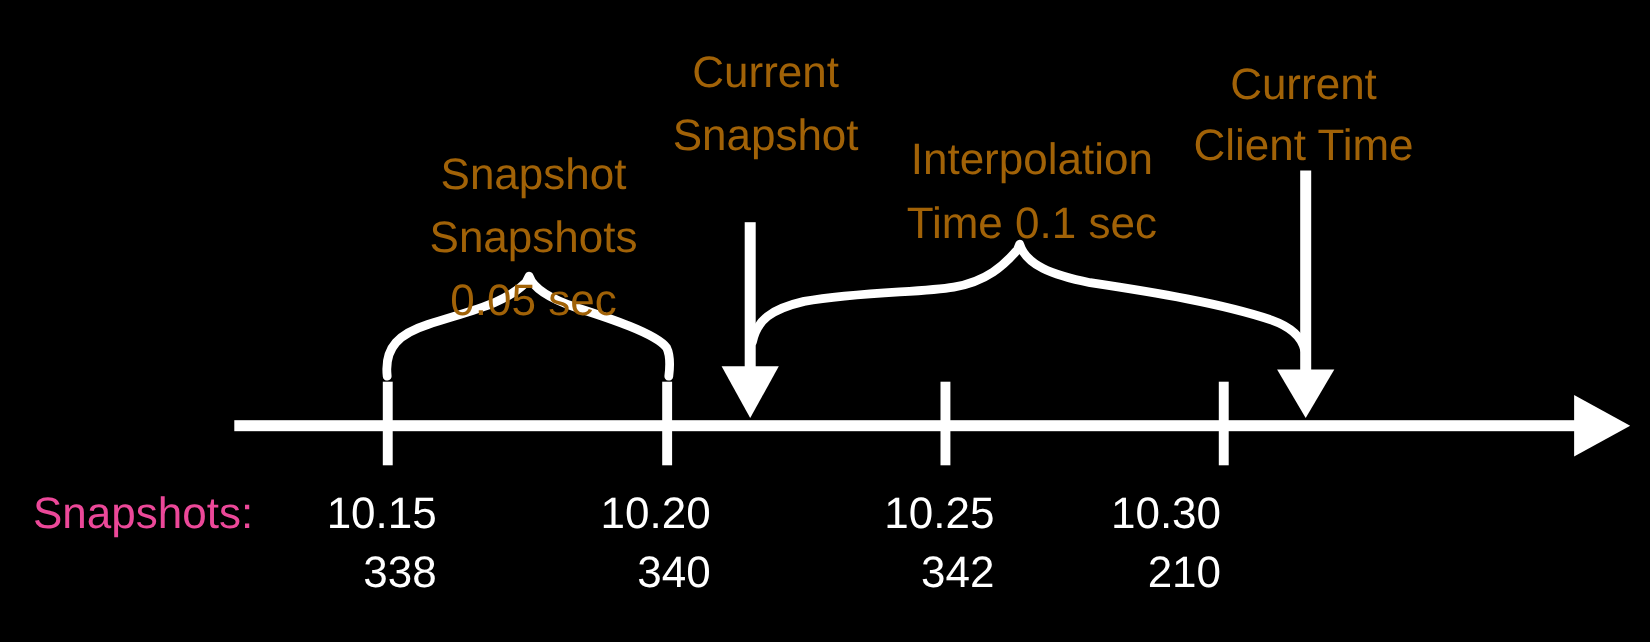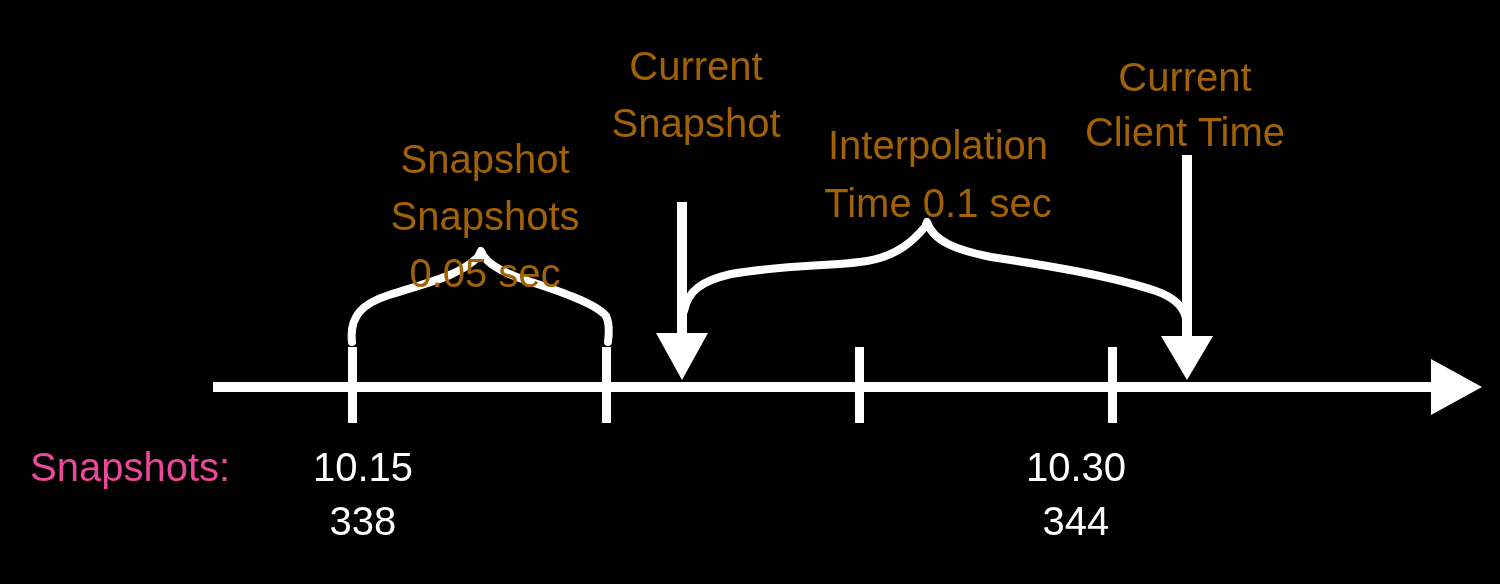--- a/index.html
+++ b/index.html
@@ -44,26 +44,25 @@
   .axis-row-label {
     position: absolute;
     font-size: 40px;
     line-height: 54px;
     white-space: nowrap;
     color: #ec4899;
   }
   .snapshot-col {
     position: absolute;
     transform: translateX(-50%);
-    text-align: center;
+    text-align: right;
     font-size: 40px;
     line-height: 54px;
     white-space: nowrap;
     color: #ffffff;
-    margin-left: 16px;
   }
 </style>
 </head>
 <body>
 
 <div class="canvas">
 
   <svg class="diagram-svg" width="1500" height="584" viewBox="0 0 1500 584">
 
     <g>
@@ -127,20 +126,28 @@
     <div>Client Time</div>
   </div>
 
   <div class="axis-row-label" style="left:30px; top:440px;">Snapshots:</div>
 
   <div class="snapshot-col" style="left:347px; top:440px;">
     <div>10.15</div>
     <div>338</div>
   </div>
 
+  <div class="snapshot-col" style="left:596px; top:440px;">
+    <div>10.20</div>
+    <div>340</div>
+  </div>
 
+  <div class="snapshot-col" style="left:854px; top:440px;">
+    <div>10.25</div>
+    <div>342</div>
+  </div>
 
   <div class="snapshot-col" style="left:1060px; top:440px;">
     <div>10.30</div>
-    <div>344</div>
+    <div>210</div>
   </div>
 
 </div>
 
 </body></html>

